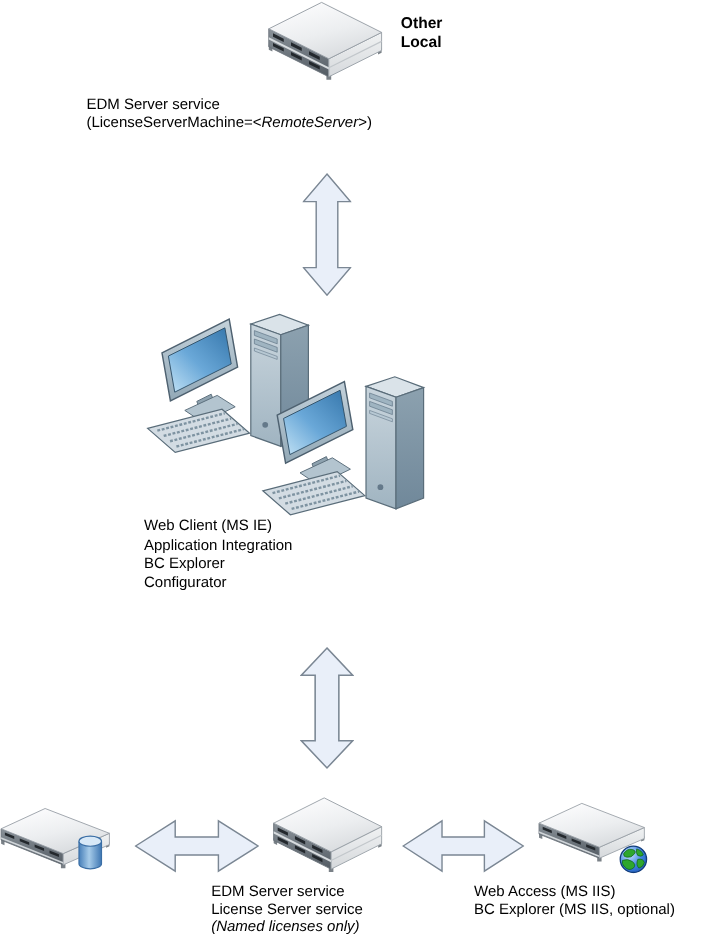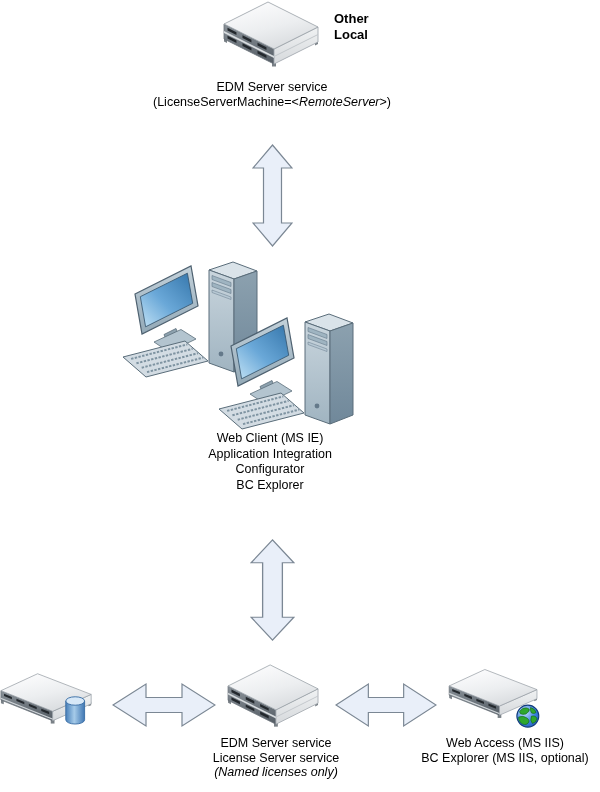--- a/index.html
+++ b/index.html
@@ -3,21 +3,21 @@
 <meta charset="utf-8">
 <style>
   html,body { margin:0; padding:0; background:#ffffff; }
   #canvas {
     position:relative; width:600px; height:792px; background:#ffffff;
     font-family:"Liberation Sans", sans-serif; overflow:hidden;
     color:var(--text-color,#000);
   }
   .abs { position:absolute; }
   .caption {
-    position:absolute; text-align:center; font-size:12.5px; line-height:15px;
+    position:absolute; font-size:12.5px; line-height:15px;
     color:var(--text-color,#000); white-space:nowrap;
   }
   .caption .line { white-space:nowrap; }
   .bold-label {
     position:absolute; text-align:left; font-weight:bold; font-size:13px;
     line-height:15.5px; color:var(--text-color,#000);
   }
   .italic { font-style:italic; }
   .arrow-shape { fill:var(--arrow-fill,#e9eff9); stroke:var(--arrow-stroke,#7b8794); stroke-width:1.2; stroke-linejoin:miter; }
 
@@ -180,22 +180,22 @@
   </svg>
 
   <svg id="icon-pcs" class="abs" viewBox="0 0 240 180">
     <use href="#g-pcset"></use>
     <use href="#g-pcset" x="96" y="52"></use>
   </svg>
 
   <div id="cap-clients" class="caption">
     <div class="line">Web Client (MS IE)</div>
     <div class="line">Application Integration</div>
+    <div class="line">BC Explorer</div>
     <div class="line">Configurator</div>
-    <div class="line">BC Explorer</div>
   </div>
 
   <svg id="arr-v2" class="abs" viewBox="0 0 41 103" preserveAspectRatio="none">
     <use href="#g-varrow"></use>
   </svg>
 
 
   <svg id="icon-db" class="abs" viewBox="0 0 100 70">
     <use href="#g-rack1u"></use>
     <use href="#g-db" x="68" y="29"></use>

